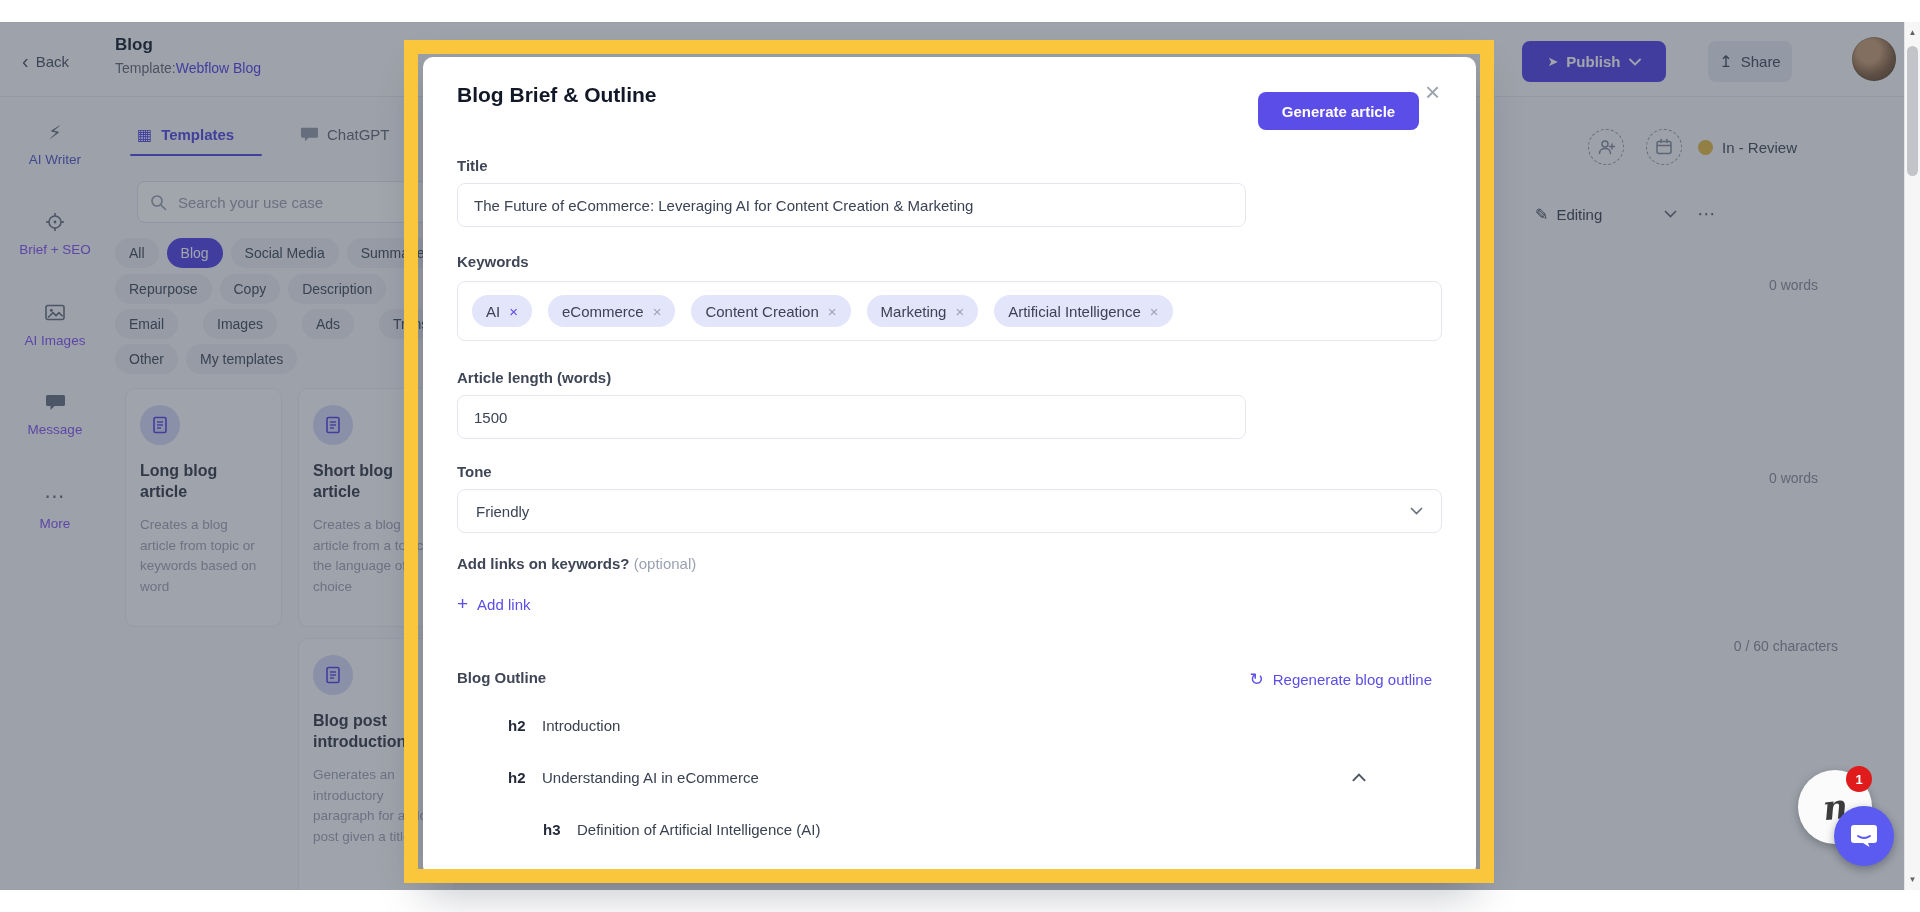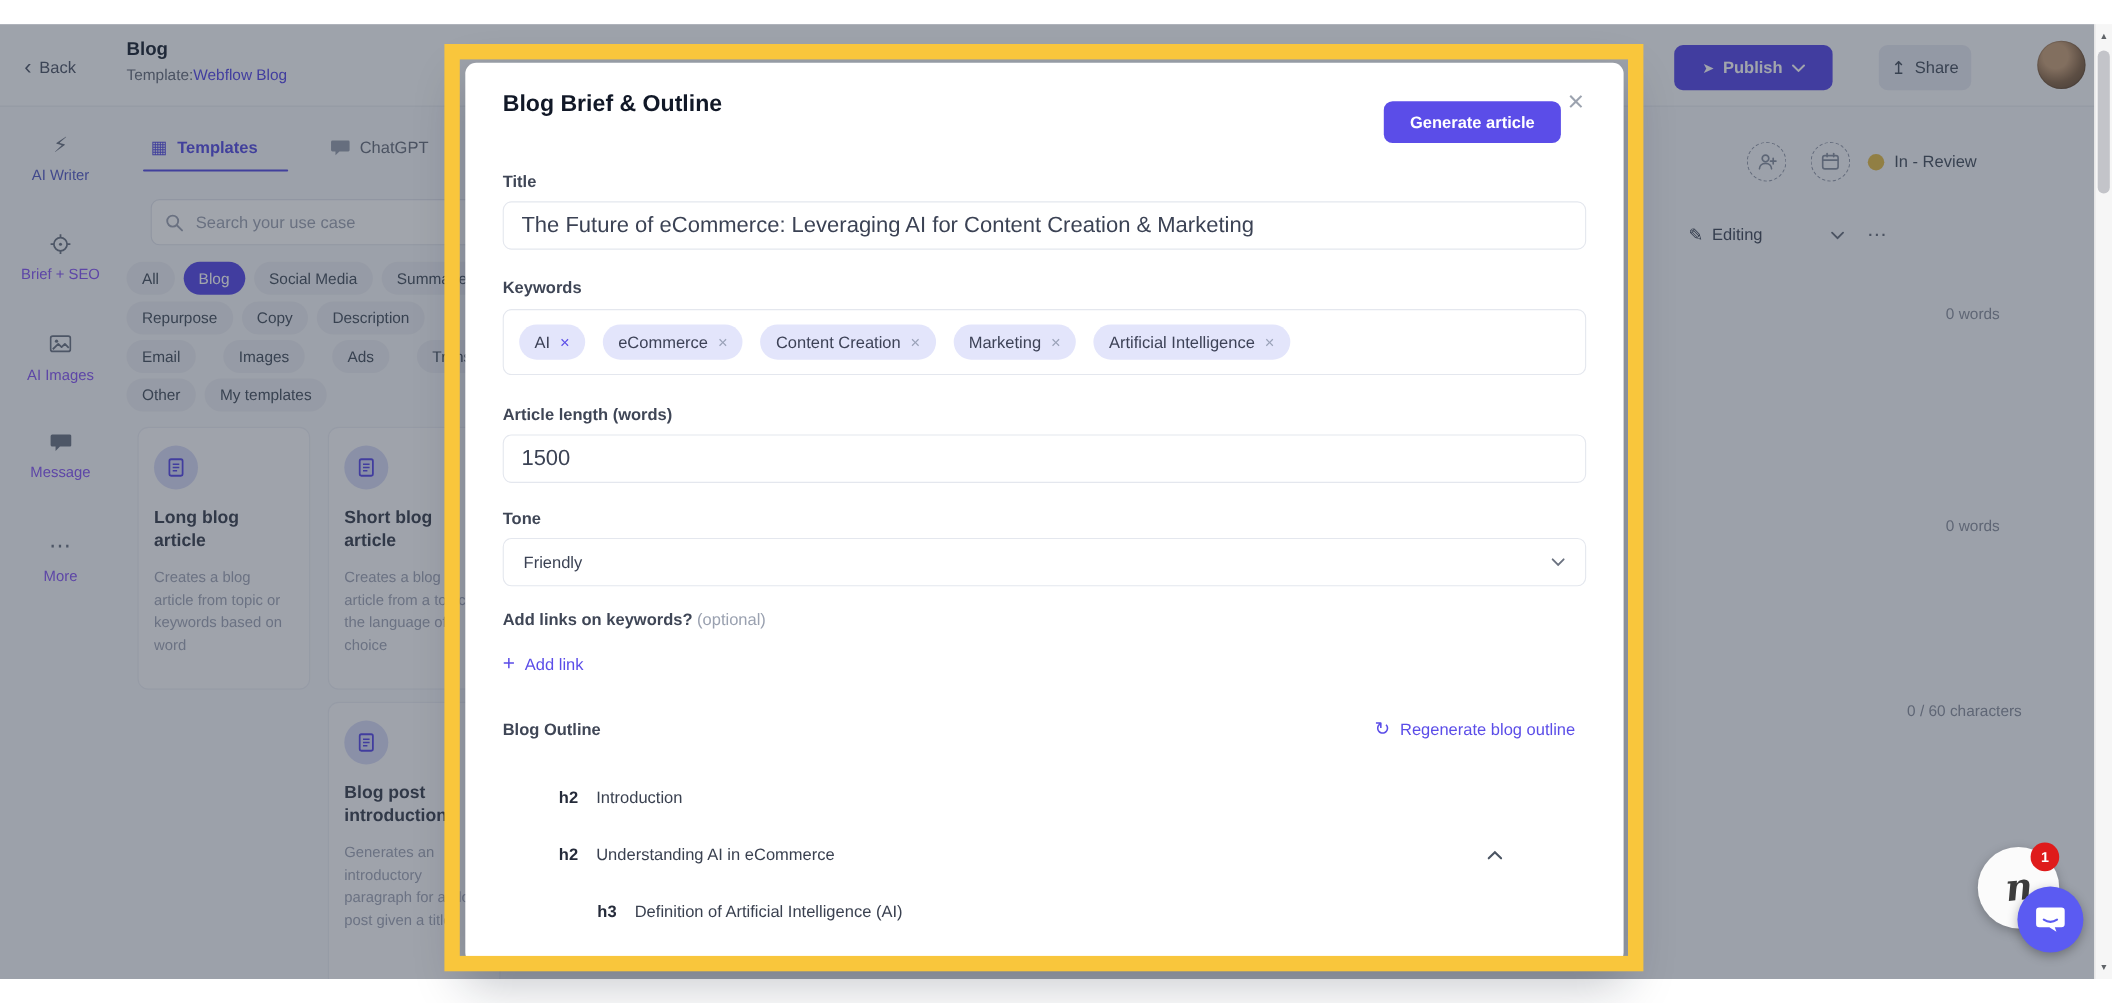--- a/index.html
+++ b/index.html
@@ -72,34 +72,34 @@
   #dim{position:absolute;left:0;top:22px;width:1904px;height:868px;background:rgba(32,40,58,0.42);z-index:10;}
 
   
   #modal{position:absolute;left:423px;top:57px;width:1053px;height:819px;background:#ffffff;border-radius:10px;z-index:30;overflow:hidden;box-shadow:0 18px 45px rgba(15,23,42,.25);}
   #annotation{position:absolute;left:404px;top:40px;width:1090px;height:843px;border:14px solid #f9c63c;box-sizing:border-box;z-index:40;pointer-events:none;}
   .mrel{position:absolute;}
   #m-title{left:34px;top:26px;font-size:21px;font-weight:700;color:#111827;}
   #generate-btn{left:835px;top:35px;width:161px;height:38px;background:#5b4de8;color:#ffffff;font-size:15px;font-weight:600;border-radius:8px;display:flex;align-items:center;justify-content:center;cursor:pointer;}
   #m-close{left:1002px;top:22px;font-size:26px;color:#9ca3af;cursor:pointer;line-height:1;}
   .mlabel{position:absolute;left:34px;font-size:15px;font-weight:600;color:#3f4656;}
-  .minput{position:absolute;left:34px;width:985px;height:44px;border:1px solid #e4e7ee;border-radius:8px;box-sizing:border-box;font-size:20px;color:#3b4254;padding:0 16px;background:#fff;font-family:inherit;outline:none;}
+  .minput{position:absolute;left:34px;width:789px;height:44px;border:1px solid #e4e7ee;border-radius:8px;box-sizing:border-box;font-size:15px;color:#3b4254;padding:0 16px;background:#fff;font-family:inherit;outline:none;}
   #lbl-title{top:100px;} #inp-title{top:126px;}
   #lbl-keywords{top:196px;}
   #kw-box{position:absolute;left:34px;top:224px;width:985px;height:60px;border:1px solid #e4e7ee;border-radius:8px;box-sizing:border-box;display:flex;align-items:center;padding:0 14px;gap:16px;}
   .kchip{height:32px;background:#e3e5fb;border-radius:16px;display:flex;align-items:center;padding:0 14px;font-size:15px;color:#3d4257;gap:9px;}
   .kchip .kx{color:#9aa2b8;font-size:15px;cursor:pointer;}
   .kchip.first .kx{color:#5b4de8;}
   #lbl-length{top:312px;} #inp-length{top:338px;}
   #lbl-tone{top:406px;}
   #tone-select{position:absolute;left:34px;top:432px;width:985px;height:44px;border:1px solid #e4e7ee;border-radius:8px;box-sizing:border-box;display:flex;align-items:center;justify-content:space-between;padding:0 18px;font-size:15px;color:#3b4254;cursor:pointer;}
   #lbl-links{top:498px;} #lbl-links .opt{font-weight:400;color:#9aa1b0;}
   #add-link{position:absolute;left:34px;top:536px;display:flex;align-items:center;gap:9px;color:#5b4de8;font-size:15px;font-weight:500;cursor:pointer;}
   #add-link .plus{font-size:19px;font-weight:400;}
-  #outline-hdr{position:absolute;left:34px;top:596px;width:975px;display:flex;justify-content:space-between;align-items:center;}
+  #outline-hdr{position:absolute;left:34px;top:612px;width:975px;display:flex;justify-content:space-between;align-items:flex-start;}
   #outline-hdr .olabel{font-size:15px;font-weight:600;color:#3f4656;}
   #regen{display:flex;align-items:center;gap:9px;color:#5b4de8;font-size:15px;cursor:pointer;}
   #regen .ricon{font-size:17px;}
   .orow{position:absolute;left:34px;width:985px;height:40px;display:flex;align-items:center;cursor:pointer;}
   .orow .otag{font-size:15px;font-weight:700;color:#252b3a;width:34px;}
   .orow .otext{font-size:15px;color:#3a4150;}
   .orow.h2 .otag{margin-left:51px;}
   .orow.h3 .otag{margin-left:86px;}
   .orow .ochev{position:absolute;right:76px;color:#4b5563;}
   #orow1{top:648px;} #orow2{top:700px;} #orow3{top:752px;} #orow4{top:800px;}

